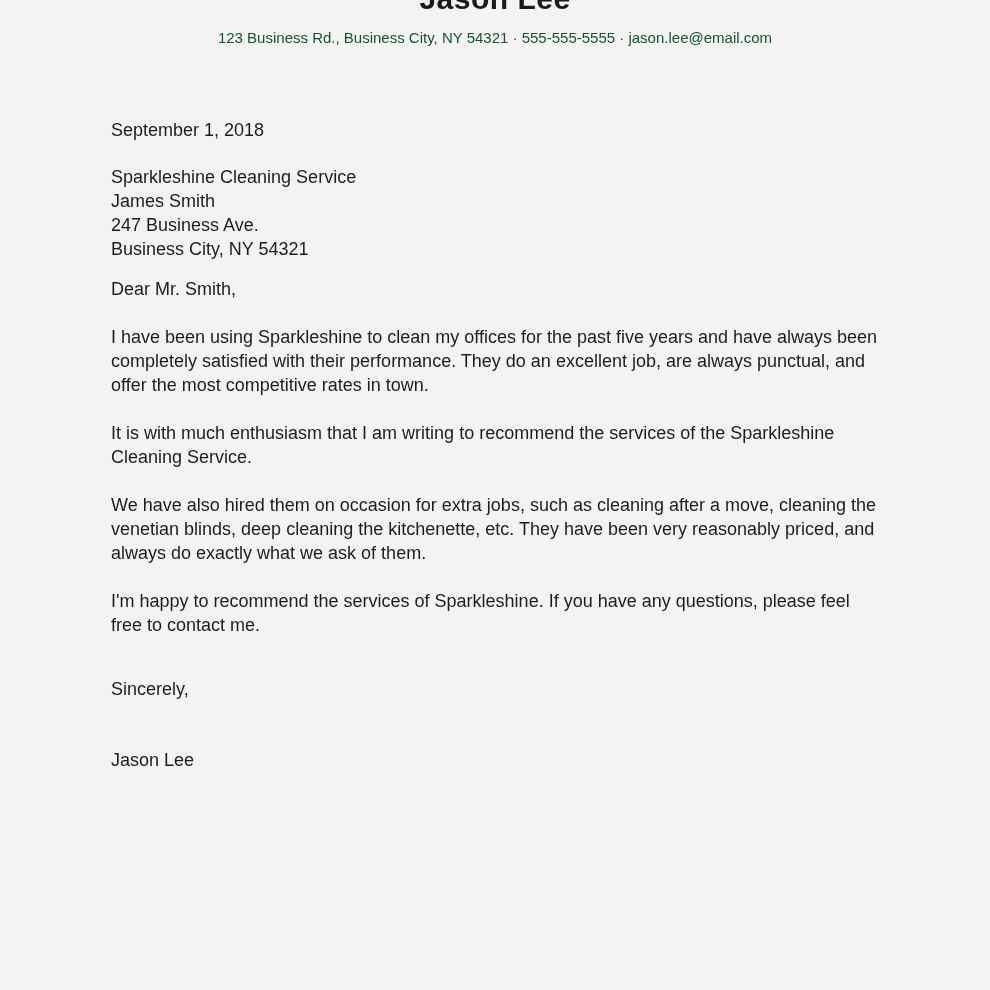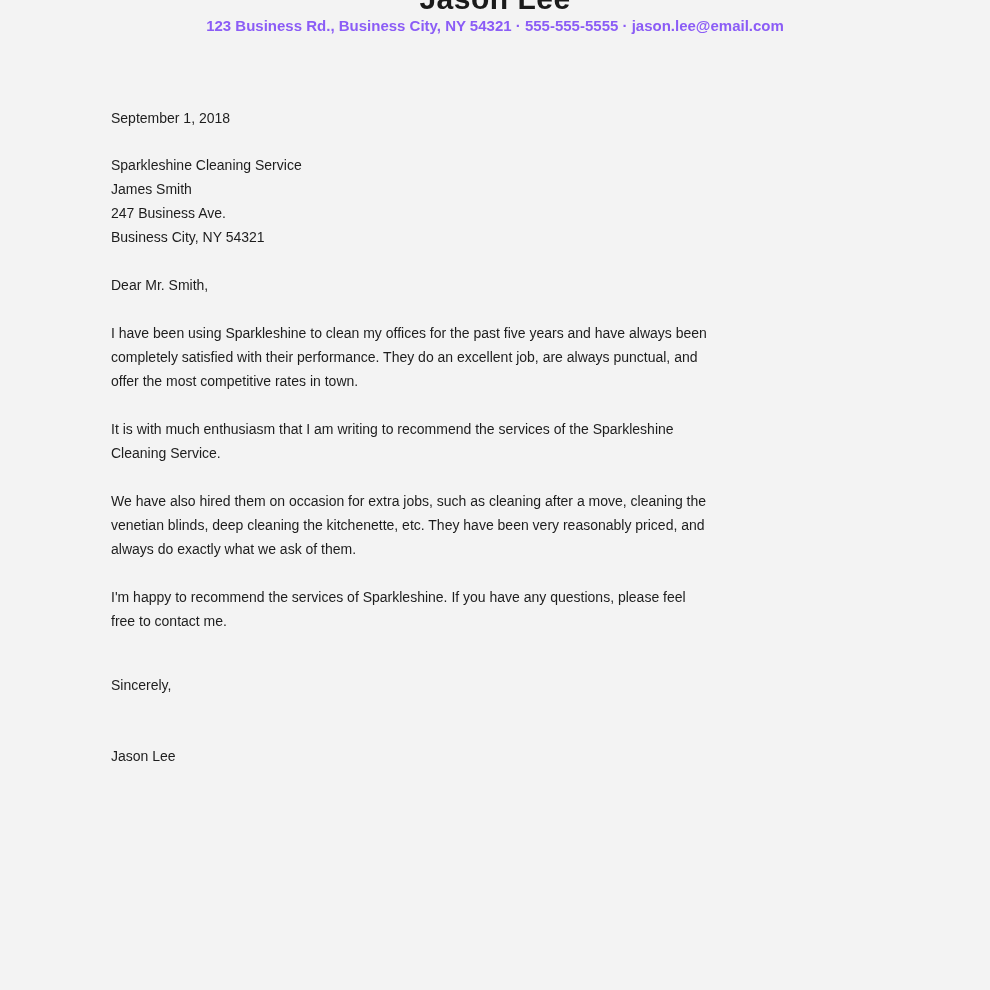--- a/index.html
+++ b/index.html
@@ -26,39 +26,39 @@
   }
   .letterhead-name {
     font-size: 30px;
     font-weight: 700;
     line-height: 38px;
     margin-top: -20px;
     color: #1a1a1a;
     letter-spacing: 0.5px;
   }
   .letterhead-contact {
-    margin-top: 3px;
+    margin-top: 15px;
     font-size: 15px;
-    font-weight: 700;
+    font-weight: 400;
     line-height: 21px;
-    color: #8b5cf6;
+    color: #14532d;
   }
   .content {
     padding: 0 100px 0 111px;
-    font-size: 14px;
+    font-size: 18px;
     line-height: 24px;
   }
   .date-line {
     margin-top: 70px;
   }
   .recipient {
     margin-top: 23px;
   }
   .salutation {
-    margin-top: 24px;
+    margin-top: 16px;
   }
   .content p.body-par {
     margin: 24px 0 0 0;
     white-space: pre-line;
   }
   .closing {
     margin-top: 40px;
   }
   .signature {
     margin-top: 47px;

